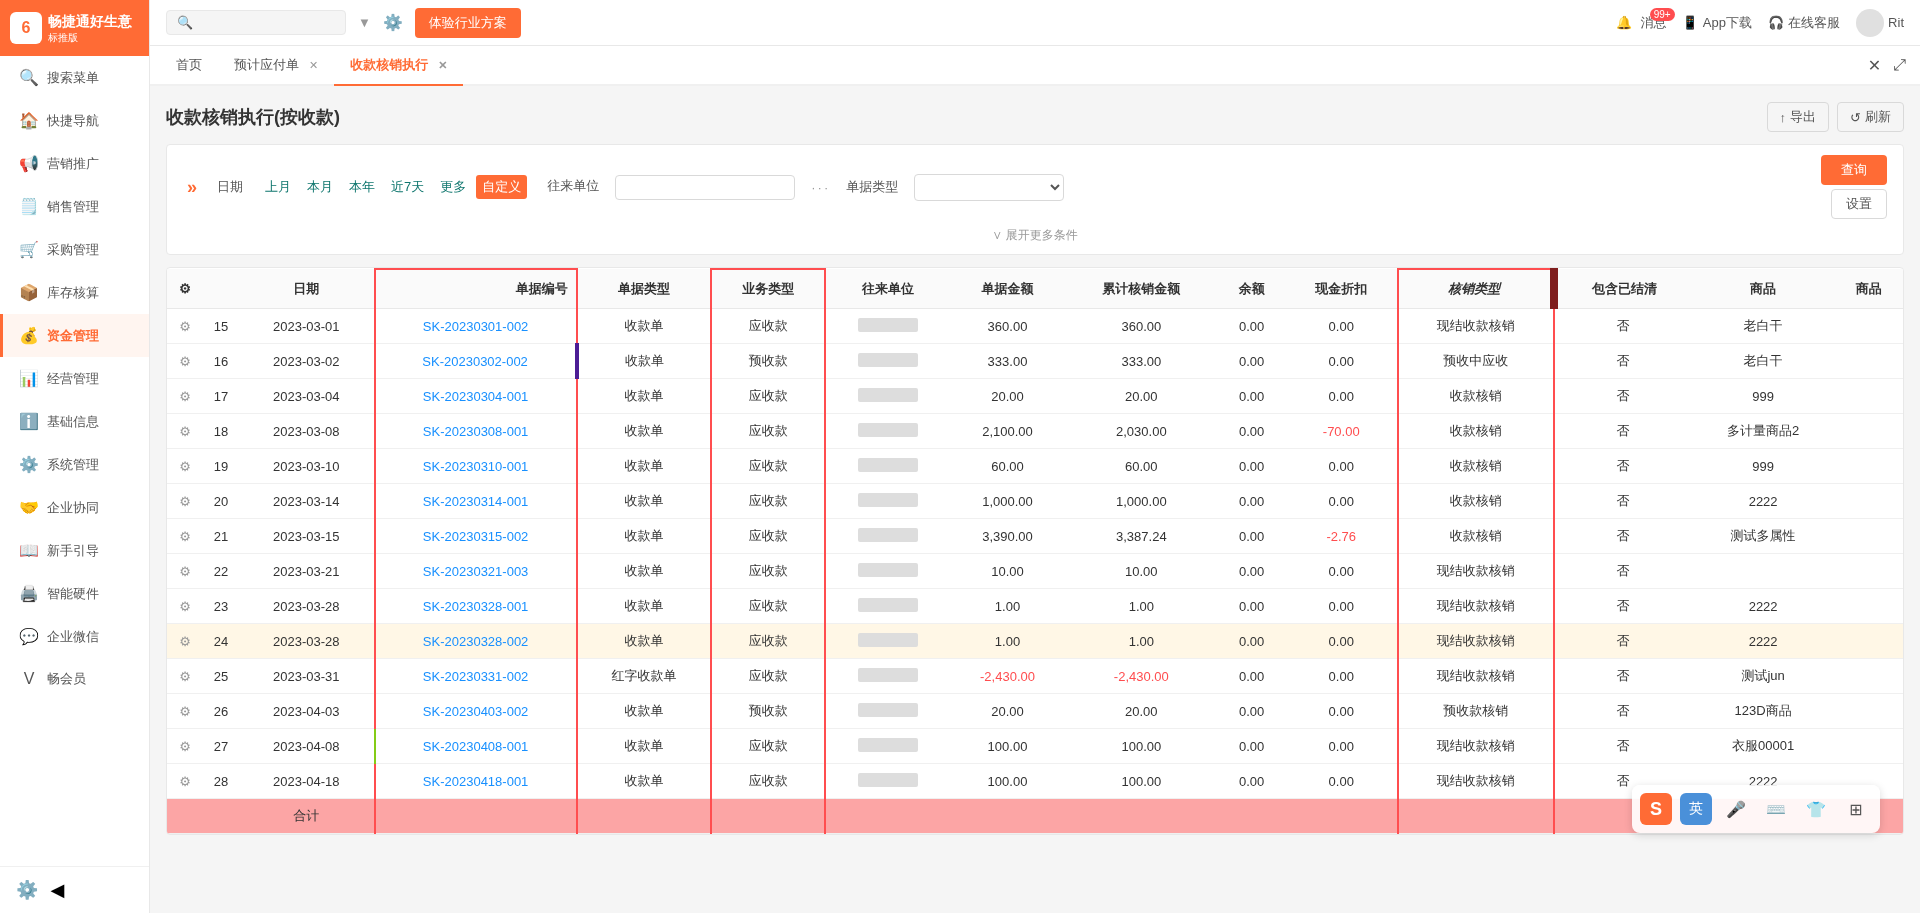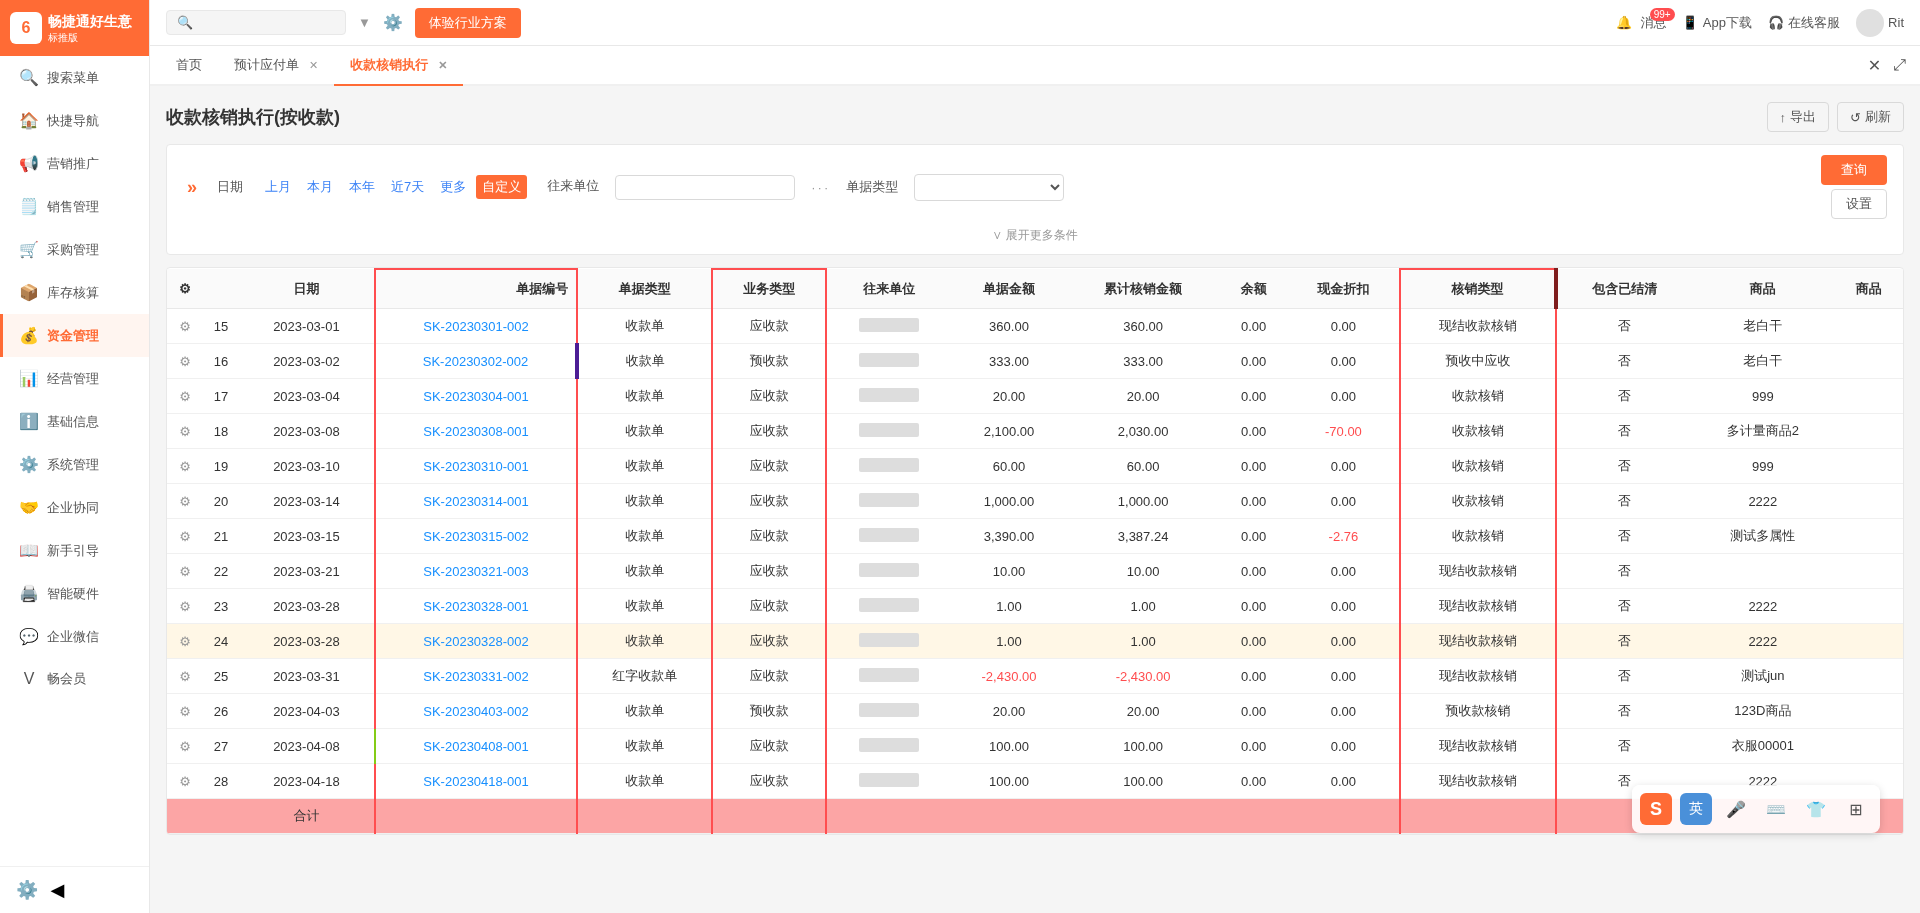--- a/index.html
+++ b/index.html
@@ -206,21 +206,21 @@
       font-size: 18px;
       color: #ff6b35;
       font-weight: bold;
       padding: 0 4px;
     }
     .filter-label { color: #555; font-size: 13px; white-space: nowrap; }
     .filter-date-btns { display: flex; gap: 4px; }
     .date-btn {
       background: none;
       border: none;
-      color: #3b82f6;
+      color: #0f766e;
       cursor: pointer;
       padding: 3px 6px;
       border-radius: 3px;
       font-size: 13px;
     }
     .date-btn.custom {
       background: #ff6b35;
       color: #fff;
       border-radius: 3px;
       padding: 3px 6px;
@@ -536,21 +536,21 @@
             <th style="width:36px;"></th>
             <th>日期</th>
             <th style="border-left:2px solid #ff4d4f;border-top:2px solid #ff4d4f;border-right:2px solid #ff4d4f;text-align:right;">单据编号</th>
             <th>单据类型</th>
             <th style="border-left:2px solid #ff4d4f;border-top:2px solid #ff4d4f;border-right:2px solid #ff4d4f;">业务类型</th>
             <th>往来单位</th>
             <th>单据金额</th>
             <th>累计核销金额</th>
             <th>余额</th>
             <th>现金折扣</th>
-            <th style="border-left:2px solid #ff4d4f;border-top:2px solid #ff4d4f;border-right:4px solid #7f1d1d;">核销类型</th>
+            <th style="border-left:2px solid #ff4d4f;border-top:2px solid #ff4d4f;border-right:8px solid #7f1d1d;font-style:italic;">核销类型</th>
             <th>包含已结清</th>
             <th>商品</th>
             <th>商品</th>
           </tr>
         </thead>
         <tbody id="table-body">
         <tr>
     <td class="settings-icon-cell">⚙</td>
     <td>15</td>
     <td>2023-03-01</td>

